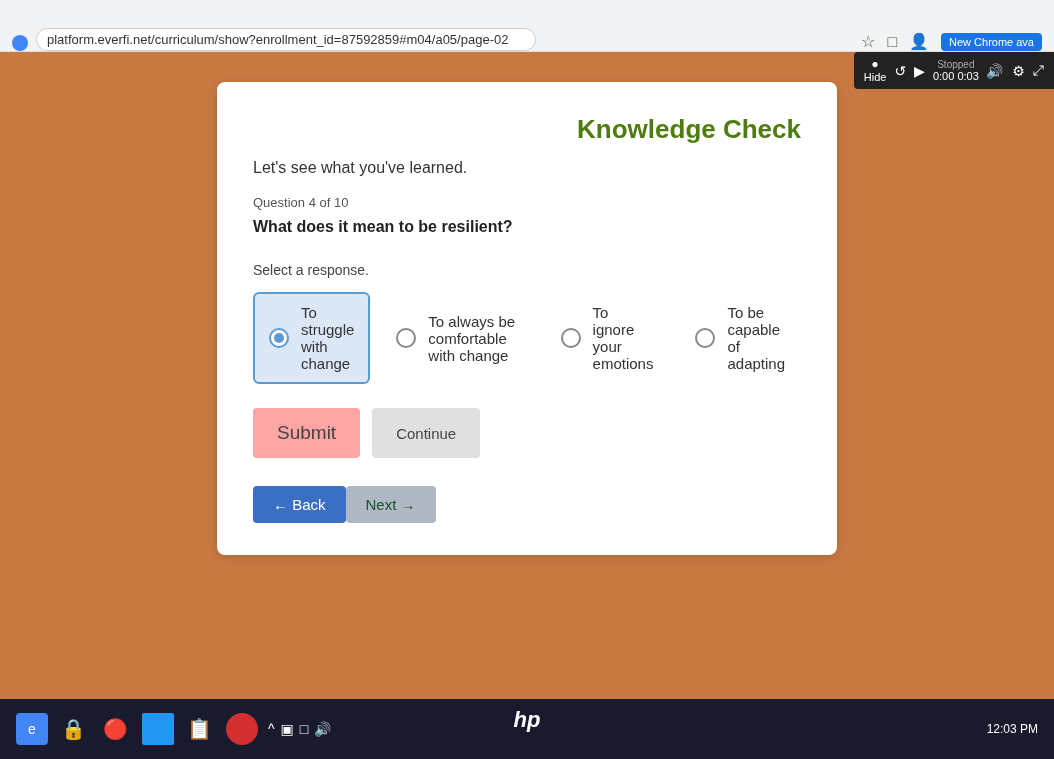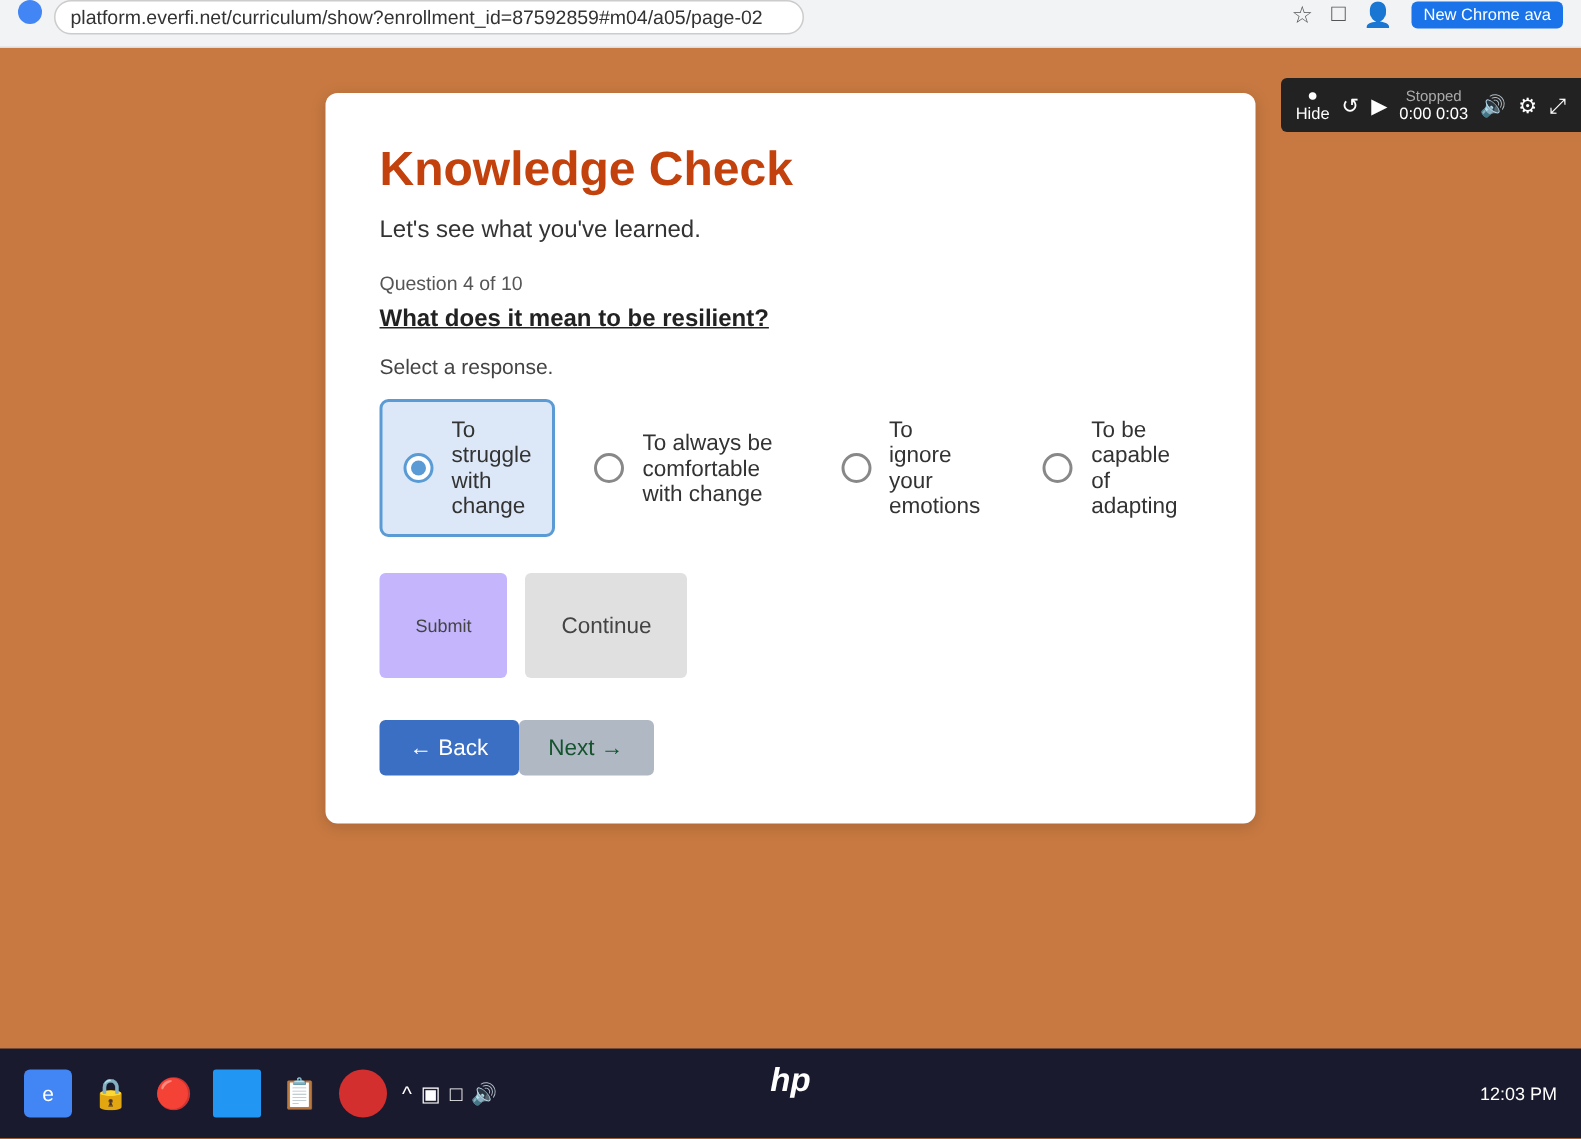--- a/index.html
+++ b/index.html
@@ -9,23 +9,23 @@
       font-family: Arial, sans-serif;
       width: 1054px;
       height: 759px;
       overflow: hidden;
       position: relative;
     }
 
     
     .browser-bar {
       background: #f1f3f4;
-      height: 32px;
-      display: flex;
-      align-items: flex-start;
+      height: 52px;
+      display: flex;
+      align-items: flex-end;
       padding: 0 12px;
       gap: 8px;
       border-bottom: 1px solid #ddd;
     }
 
     .browser-favicon {
       width: 16px;
       height: 16px;
       background: #4285f4;
       border-radius: 50%;
@@ -75,44 +75,44 @@
       background: white;
       border-radius: 8px;
       padding: 32px 36px;
       width: 620px;
       max-width: 100%;
       position: relative;
       box-shadow: 0 2px 10px rgba(0,0,0,0.15);
     }
 
     .card-title {
-      font-size: 32px;
+      font-size: 26px;
       font-weight: bold;
-      color: #c2410c;
+      color: #4d7c0f;
       margin-bottom: 14px;
+      text-align: right;
     }
 
     .card-subtitle {
       font-size: 16px;
       color: #333;
       margin-bottom: 18px;
     }
 
     .question-label {
       font-size: 13px;
       color: #555;
       margin-bottom: 8px;
     }
 
     .question-text {
       font-size: 16px;
       font-weight: bold;
       color: #222;
-      margin-bottom: 14px;
-      text-decoration: underline;
+      margin-bottom: 26px;
     }
 
     .select-label {
       font-size: 14px;
       color: #444;
       margin-bottom: 14px;
     }
 
     
     .options-list {
@@ -165,25 +165,25 @@
     }
 
     
     .action-buttons {
       display: flex;
       gap: 12px;
       margin-bottom: 28px;
     }
 
     .btn-submit {
-      background: #c4b5fd;
+      background: #fca5a5;
       border: none;
       border-radius: 4px;
-      padding: 28px 24px;
-      font-size: 12px;
+      padding: 14px 24px;
+      font-size: 19px;
       color: #444;
       cursor: pointer;
     }
 
     .btn-continue {
       background: #e0e0e0;
       border: none;
       border-radius: 4px;
       padding: 10px 24px;
       font-size: 15px;

